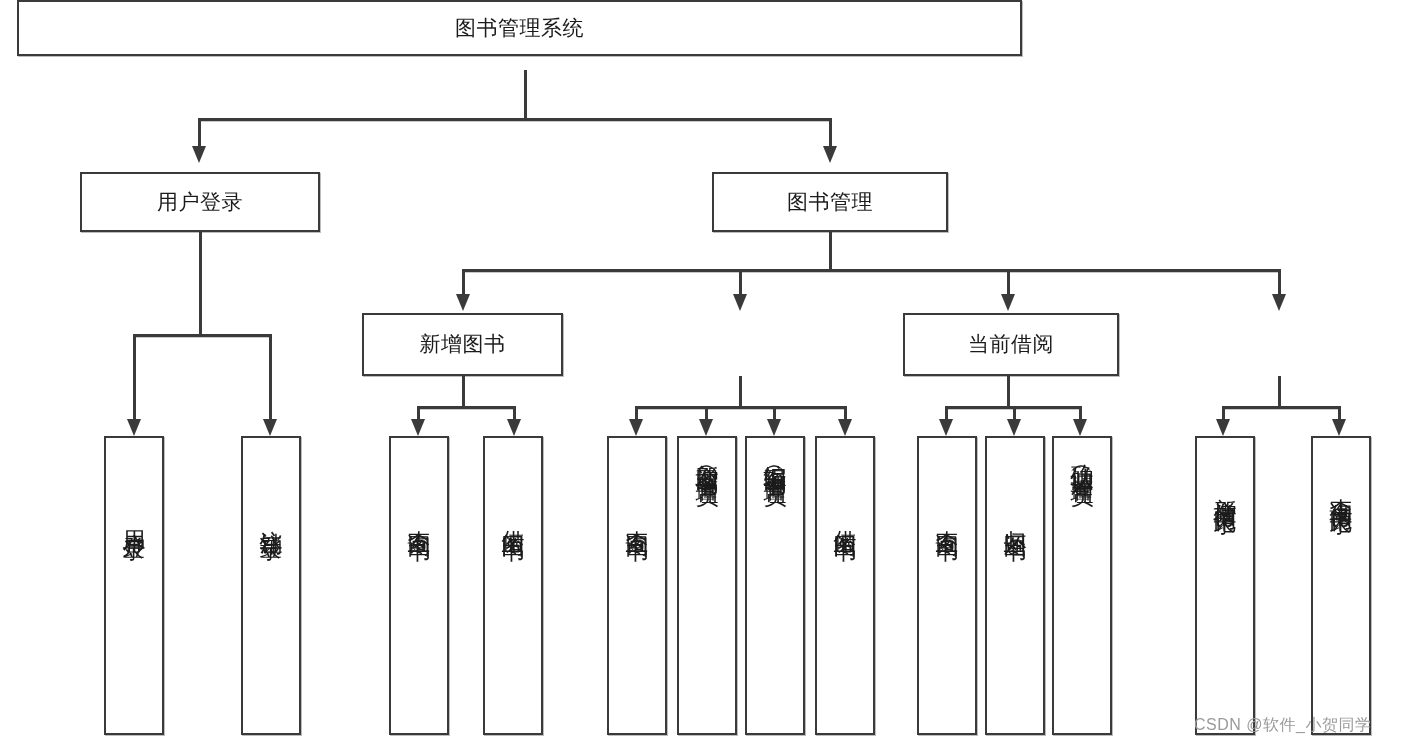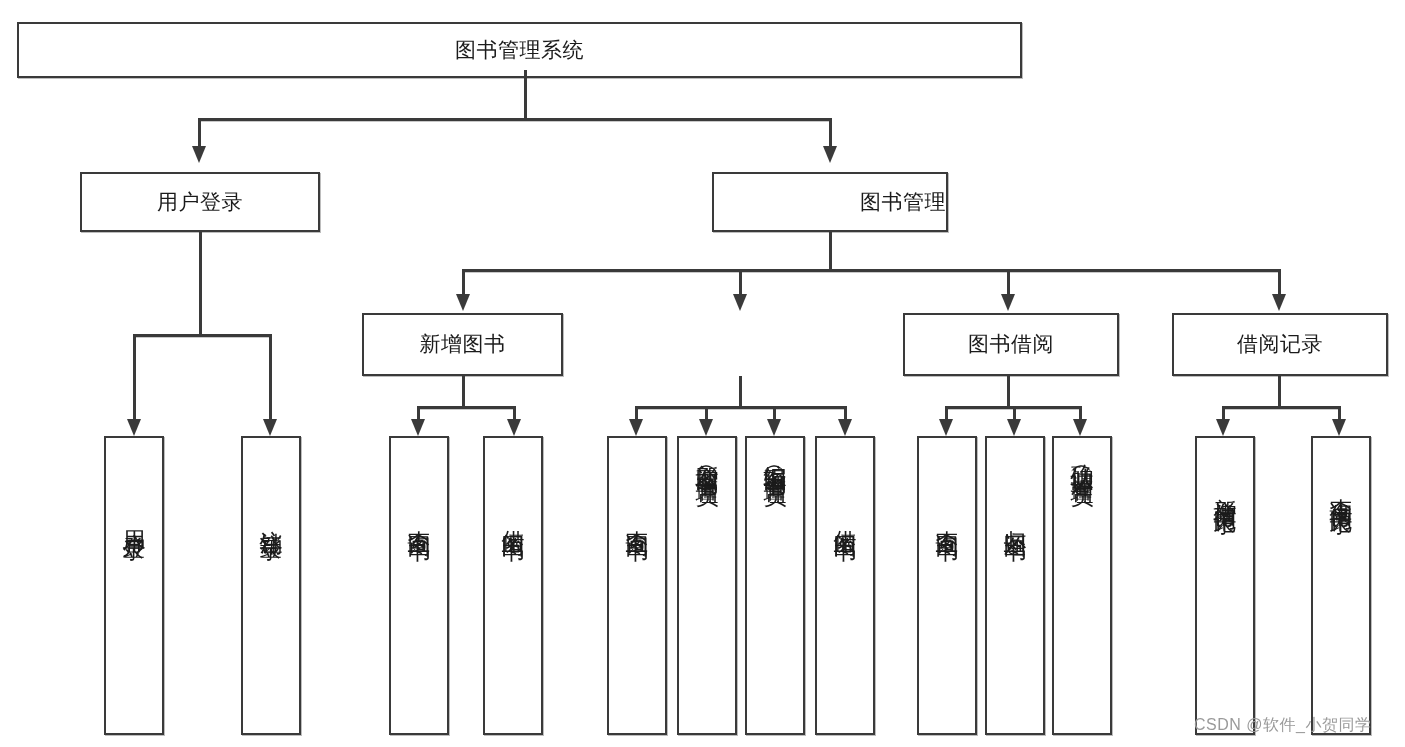--- a/index.html
+++ b/index.html
@@ -80,35 +80,35 @@
     color: #9a9a9a;
     white-space: nowrap;
     letter-spacing: 0.5px;
   }
 </style>
 </head>
 <body>
 
 <div id="canvas">
 
-  <div class="node root horizontal" style="left:17px; top:22px; width:1005px; height:56px;">
+  <div class="node root horizontal" style="left:17px; top:0; width:1005px; height:56px;">
     <span class="node-label">图书管理系统</span>
   </div>
 
   <div class="vline" style="left:524px; top:70px; height:49px;"></div>
   <div class="hline" style="left:198px; top:118px; width:632px;"></div>
   <div class="vline" style="left:198px; top:118px; height:28px;"></div>
   <div class="arrow" style="left:192px; top:146px;"></div>
   <div class="vline" style="left:829px; top:118px; height:28px;"></div>
   <div class="arrow" style="left:823px; top:146px;"></div>
 
   <div class="node horizontal" style="left:80px; top:172px; width:240px; height:60px;">
     <span class="node-label">用户登录</span>
   </div>
-  <div class="node horizontal" style="left:712px; top:172px; width:236px; height:60px;justify-content:flex-end;">
+  <div class="node horizontal" style="left:712px; top:172px; width:236px; height:60px;">
     <span class="node-label">图书管理</span>
   </div>
 
   <div class="vline" style="left:199px; top:232px; height:103px;"></div>
   <div class="hline" style="left:133px; top:334px; width:139px;"></div>
   <div class="vline" style="left:133px; top:334px; height:86px;"></div>
   <div class="arrow" style="left:127px; top:419px;"></div>
   <div class="vline" style="left:269px; top:334px; height:86px;"></div>
   <div class="arrow" style="left:263px; top:419px;"></div>
 
@@ -120,24 +120,21 @@
   <div class="arrow" style="left:733px; top:294px;"></div>
   <div class="vline" style="left:1007px; top:269px; height:25px;"></div>
   <div class="arrow" style="left:1001px; top:294px;"></div>
   <div class="vline" style="left:1278px; top:269px; height:25px;"></div>
   <div class="arrow" style="left:1272px; top:294px;"></div>
 
   <div class="node horizontal" style="left:362px; top:313px; width:201px; height:63px;">
     <span class="node-label">新增图书</span>
   </div>
   <div class="node horizontal" style="left:903px; top:313px; width:216px; height:63px;">
-    <span class="node-label">图书借阅</span>
-  </div>
-  <div class="node horizontal" style="left:1172px; top:313px; width:216px; height:63px;">
-    <span class="node-label">借阅记录</span>
+    <span class="node-label">当前借阅</span>
   </div>
 
   <div class="vline" style="left:462px; top:376px; height:32px;"></div>
   <div class="hline" style="left:417px; top:406px; width:99px;"></div>
   <div class="vline" style="left:417px; top:406px; height:14px;"></div>
   <div class="arrow" style="left:411px; top:419px;"></div>
   <div class="vline" style="left:513px; top:406px; height:14px;"></div>
   <div class="arrow" style="left:507px; top:419px;"></div>
 
   <div class="vline" style="left:739px; top:376px; height:32px;"></div>

